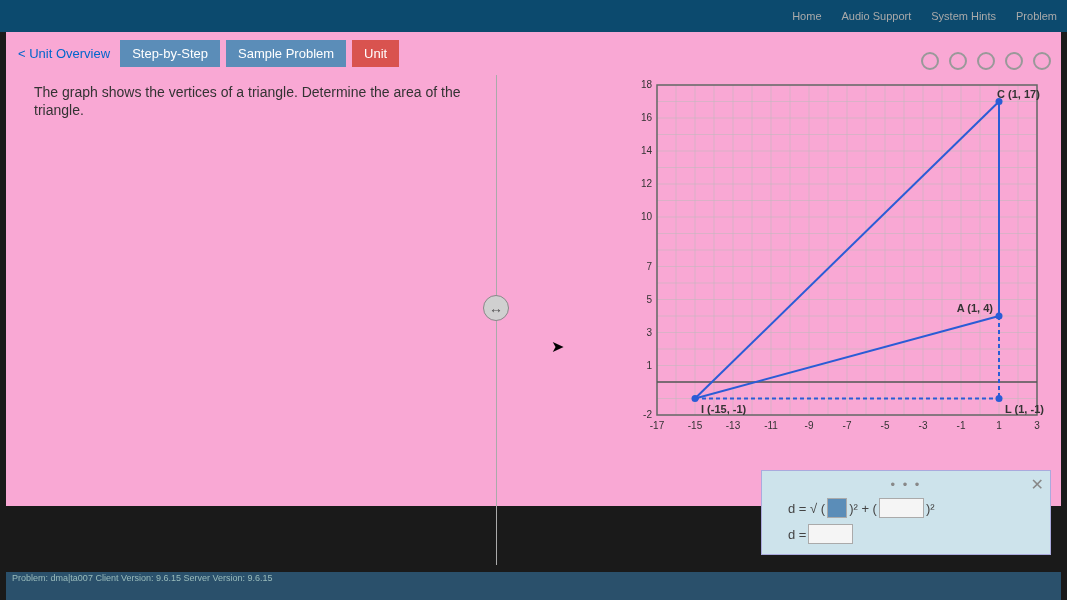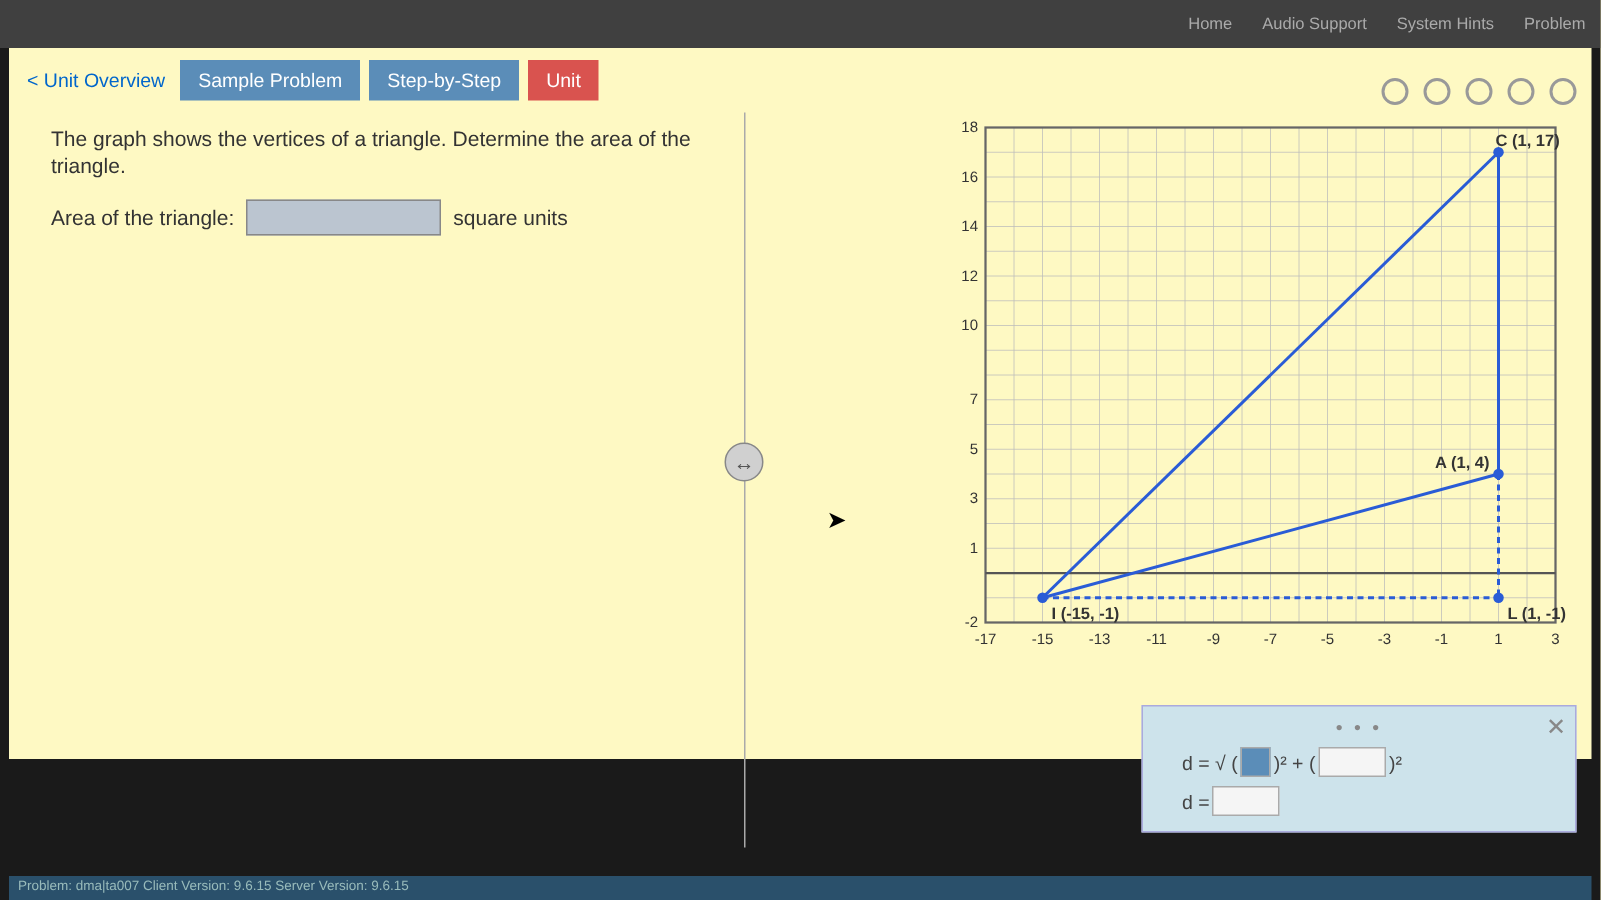--- a/index.html
+++ b/index.html
@@ -4,32 +4,32 @@
 <style>
 * { margin: 0; padding: 0; box-sizing: border-box; }
 body {
   font-family: Arial, sans-serif;
   background: #1a1a1a;
   width: 1067px;
   height: 600px;
   overflow: hidden;
 }
 .top-bar {
-  background: #404040;
+  background: #0c4a6e;
   height: 20px;
   display: flex;
   justify-content: flex-end;
   align-items: center;
   padding: 16px 10px;
   gap: 20px;
   color: #aaa;
   font-size: 11px;
 }
 .main-area {
-  background: #fef9c3;
+  background: #f9a8d4;
   height: 474px;
   position: relative;
   margin: 0 6px;
 }
 .tab-row {
   display: flex;
   gap: 6px;
   padding: 8px;
   align-items: center;
 }
@@ -131,21 +131,21 @@
 }
 .formula-dots { text-align: center; color: #888; margin-bottom: 6px; letter-spacing: 2px;}
 .formula-row { display: flex; align-items: center; gap: 2px; margin-bottom: 6px; margin-left: 20px;}
 .formula-input { width: 45px; height: 20px; border: 1px solid #aaa; background: #f5f5f5; }
 .formula-input.flag { background: #5b8db8; width: 20px; }
 .footer {
   position: absolute;
   bottom: 0;
   left: 6px;
   right: 6px;
-  height: 16px;
+  height: 28px;
   background: #2a506b;
   color: #9bb;
   font-size: 9px;
   padding: 1px 6px;
 }
 .cursor-arrow {
   position: absolute;
   left: 54px;
   top: 262px;
   font-size: 16px;
@@ -159,40 +159,35 @@
 <div class="top-bar">
   <span>Home</span>
   <span>Audio Support</span>
   <span>System Hints</span>
   <span>Problem</span>
 </div>
 
 <div class="main-area">
   <div class="tab-row">
     <span class="tab-link overview">&lt; Unit Overview</span>
+    <span class="tab-link">Step-by-Step</span>
     <span class="tab-link">Sample Problem</span>
-    <span class="tab-link">Step-by-Step</span>
     <span class="tab-link hints">Unit</span>
   </div>
   <div class="progress-circles">
     <div class="circle"></div>
     <div class="circle"></div>
     <div class="circle"></div>
     <div class="circle"></div>
     <div class="circle"></div>
   </div>
 
   <div class="content-split">
     <div class="left-panel">
       <p>The graph shows the vertices of a triangle. Determine the area of the triangle.</p>
-      <div class="input-row">
-        <span>Area of the triangle:</span>
-        <input class="answer-input" type="text" style="">
-        <span>square units</span>
-      </div>
     </div>
 
     <div class="divider-vertical">
       <div class="drag-handle">↔</div>
     </div>
 
     <div class="right-panel">
       <span class="cursor-arrow">➤</span>
       <div class="graph-container">
         <svg id="graph-svg" width="430" height="370">

